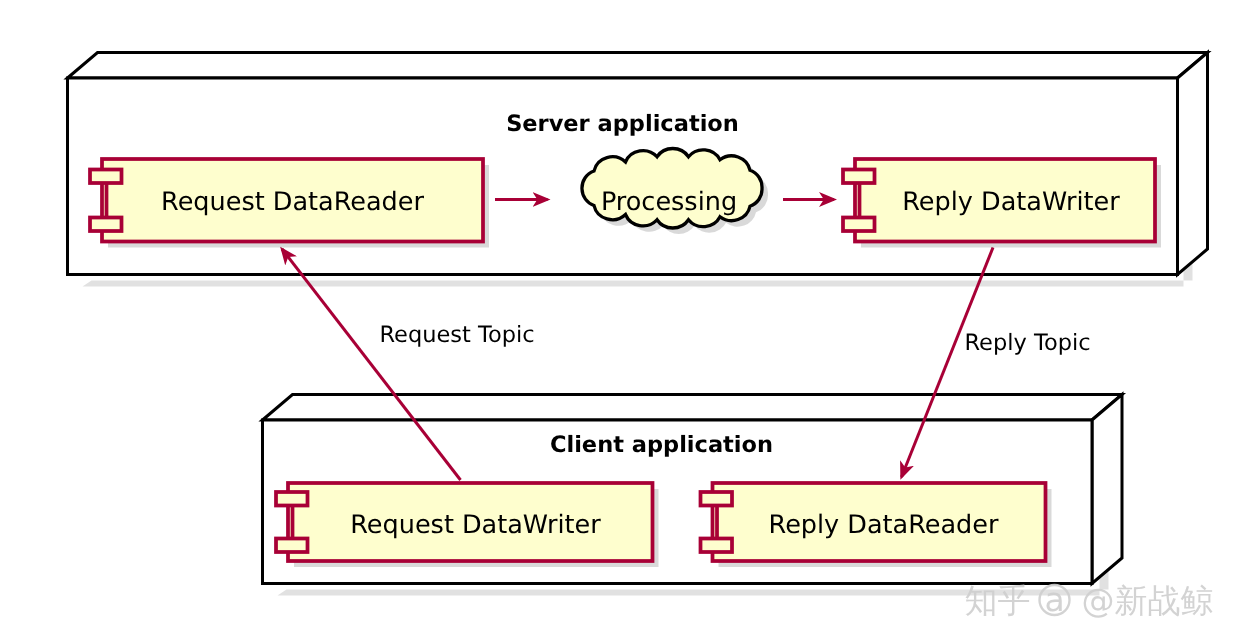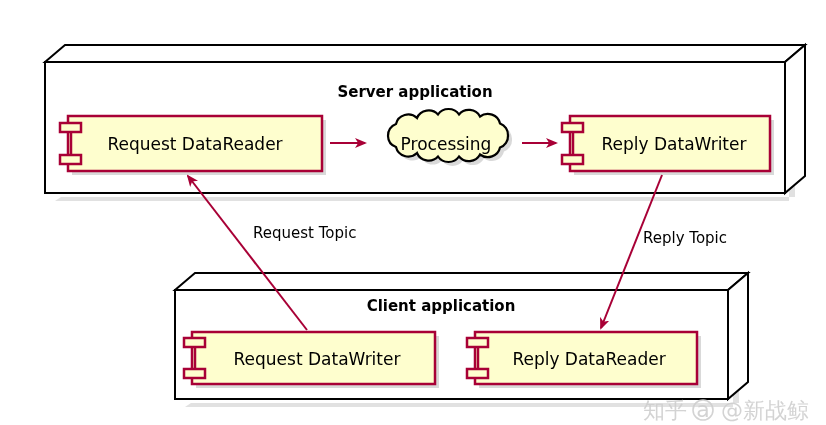--- a/index.html
+++ b/index.html
@@ -9,21 +9,21 @@
   }
   body {
     width: 826px;
     height: 425px;
     position: relative;
     overflow: hidden;
     font-family: "DejaVu Sans", "Liberation Sans", sans-serif;
   }
   #diagram-root {
     position: absolute;
-    left: 0; top: 10px;
+    left: 0; top: 0;
     width: 826px;
     height: 306px;
   }
   #diagram-svg {
     position: absolute;
     left: 0; top: 0;
     width: 826px;
     height: 425px;
     display: block;
   }

